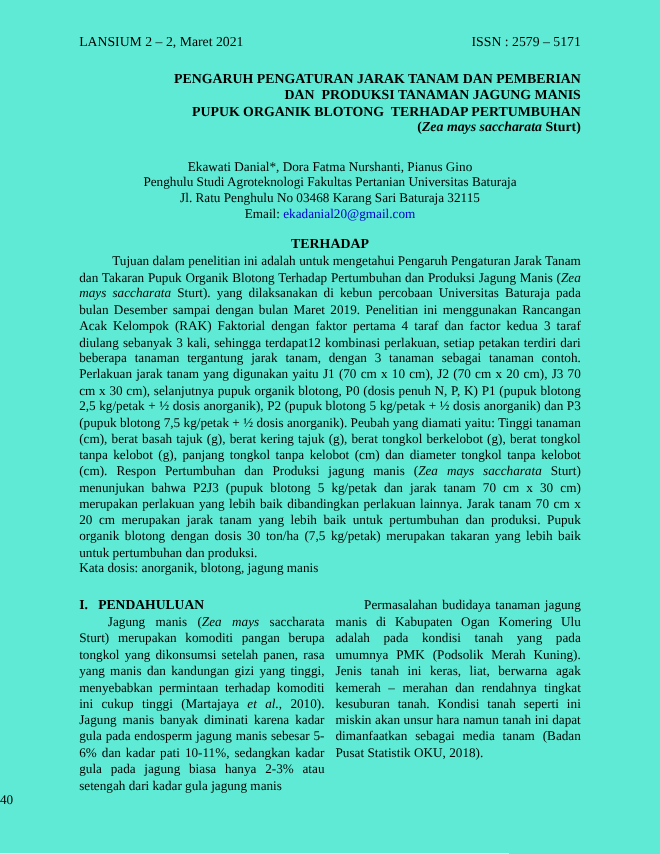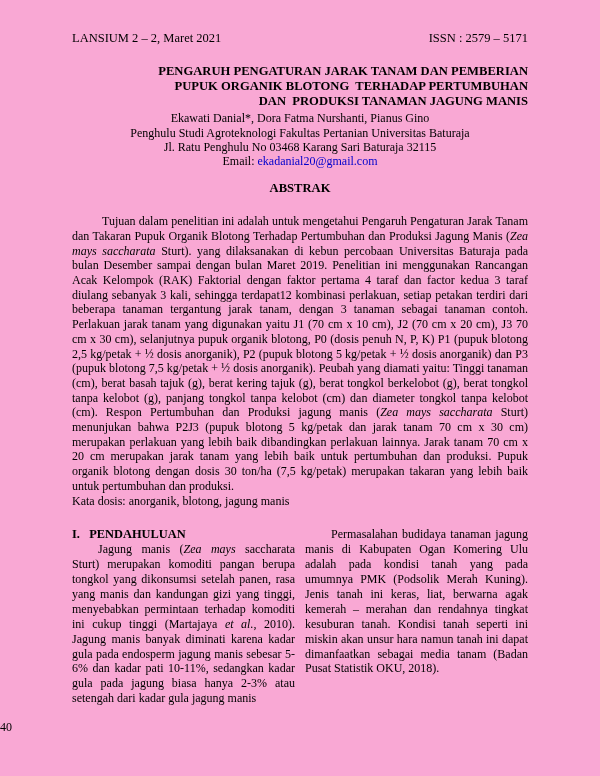--- a/index.html
+++ b/index.html
@@ -1,20 +1,20 @@
 <!DOCTYPE html>
 <html><head>
 <meta charset="utf-8">
 <style>
   html, body { margin: 0; padding: 0; background: #ffffff; }
   .page {
     position: relative;
     width: 600px;
     height: 776px;
-    background: #f9a8d4;
+    background: #5eead4;
     color: #000000;
     font-family: "Liberation Serif", serif;
     font-size: 12px;
     box-sizing: border-box;
     padding: 31px 72px 0 72px;
     overflow: hidden;
   }
   .journal-header {
     display: flex;
     justify-content: space-between;
@@ -22,37 +22,37 @@
   }
   .title-block {
     margin-top: 18px;
     text-align: right;
     font-weight: bold;
     font-size: 12.6px;
     line-height: 14.8px;
   }
   .title-line { white-space: pre-wrap; }
   .authors-block {
-    margin-top: 3px;
+    margin-top: 21px;
     text-align: center;
     font-size: 12px;
     line-height: 14.2px;
   }
   .email-link {
     color: #0000cc;
     cursor: pointer;
   }
   .abstract-heading {
     margin-top: 13px;
     text-align: center;
     font-weight: bold;
     font-size: 12.6px;
   }
   .abstract-body {
-    margin-top: 18px;
+    margin-top: 1px;
     text-align: justify;
     line-height: 14.7px;
   }
   .abstract-body p { margin: 0; }
   .indent-first { text-indent: 30px; }
   .keywords { margin: 0; text-align: left; line-height: 14.7px; }
   .columns {
     display: flex;
     gap: 10px;
     margin-top: 19px;
@@ -85,32 +85,33 @@
 
 <div class="page">
 
   <div class="journal-header">
     <span>LANSIUM 2 – 2, Maret 2021</span>
     <span>ISSN : 2579 – 5171</span>
   </div>
 
   <div class="title-block">
     <div class="title-line">PENGARUH PENGATURAN JARAK TANAM DAN PEMBERIAN</div>
+    <div class="title-line">DAN  PRODUKSI TANAMAN JAGUNG MANIS</div>
     <div class="title-line">PUPUK ORGANIK BLOTONG  TERHADAP PERTUMBUHAN</div>
-    <div class="title-line">DAN  PRODUKSI TANAMAN JAGUNG MANIS</div>
+    <div class="title-line"><span>(</span><span style="font-style: italic;">Zea mays saccharata</span><span> Sturt)</span></div>
   </div>
 
   <div class="authors-block">
     <div>Ekawati Danial*, Dora Fatma Nurshanti, Pianus Gino</div>
     <div>Penghulu Studi Agroteknologi Fakultas Pertanian Universitas Baturaja</div>
     <div>Jl. Ratu Penghulu No 03468 Karang Sari Baturaja 32115</div>
     <div><span>Email: </span><a class="email-link">ekadanial20@gmail.com</a></div>
   </div>
 
-  <div class="abstract-heading">ABSTRAK</div>
+  <div class="abstract-heading">TERHADAP</div>
 
   <div class="abstract-body">
     <p class="indent-first"><span>Tujuan dalam penelitian ini adalah untuk mengetahui Pengaruh Pengaturan Jarak Tanam dan Takaran Pupuk Organik Blotong Terhadap Pertumbuhan dan Produksi Jagung Manis (</span><span style="font-style: italic;">Zea mays saccharata</span><span> Sturt). yang dilaksanakan di kebun percobaan Universitas Baturaja pada bulan Desember sampai dengan bulan Maret 2019. Penelitian ini menggunakan Rancangan Acak Kelompok (RAK) Faktorial dengan faktor pertama 4 taraf dan factor kedua 3 taraf diulang sebanyak 3 kali, sehingga terdapat12 kombinasi perlakuan, setiap petakan terdiri dari beberapa tanaman tergantung jarak tanam, dengan 3 tanaman sebagai tanaman contoh. Perlakuan jarak tanam yang digunakan yaitu J1 (70 cm x 10 cm), J2 (70 cm x 20 cm), J3 70 cm x 30 cm), selanjutnya pupuk organik blotong, P0 (dosis penuh N, P, K) P1 (pupuk blotong 2,5 kg/petak + ½ dosis anorganik), P2 (pupuk blotong 5 kg/petak + ½ dosis anorganik) dan P3 (pupuk blotong 7,5 kg/petak + ½ dosis anorganik). Peubah yang diamati yaitu: Tinggi tanaman (cm), berat basah tajuk (g), berat kering tajuk (g), berat tongkol berkelobot (g), berat tongkol tanpa kelobot (g), panjang tongkol tanpa kelobot (cm) dan diameter tongkol tanpa kelobot (cm). Respon Pertumbuhan dan Produksi jagung manis (</span><span style="font-style: italic;">Zea mays saccharata</span><span> Sturt) menunjukan bahwa P2J3 (pupuk blotong 5 kg/petak dan jarak tanam 70 cm x 30 cm) merupakan perlakuan yang lebih baik dibandingkan perlakuan lainnya. Jarak tanam 70 cm x 20 cm merupakan jarak tanam yang lebih baik untuk pertumbuhan dan produksi. Pupuk organik blotong dengan dosis 30 ton/ha (7,5 kg/petak) merupakan takaran yang lebih baik untuk pertumbuhan dan produksi.</span></p>
     <p class="keywords">Kata dosis: anorganik, blotong, jagung manis</p>
   </div>
 
   <div class="columns">
     <div class="col">
       <p class="section-heading">I.   PENDAHULUAN</p>
       <p class="para-indent"><span>Jagung manis (</span><span style="font-style: italic;">Zea mays</span><span> saccharata Sturt)  merupakan komoditi pangan berupa tongkol yang dikonsumsi setelah panen, rasa yang manis dan kandungan gizi yang tinggi, menyebabkan permintaan terhadap komoditi ini cukup tinggi (Martajaya </span><span style="font-style: italic;">et al.</span><span>, 2010). Jagung manis banyak diminati karena kadar gula pada endosperm jagung manis sebesar 5-6% dan kadar pati 10-11%, sedangkan kadar gula pada jagung biasa hanya 2-3% atau setengah dari kadar gula jagung manis</span></p>

